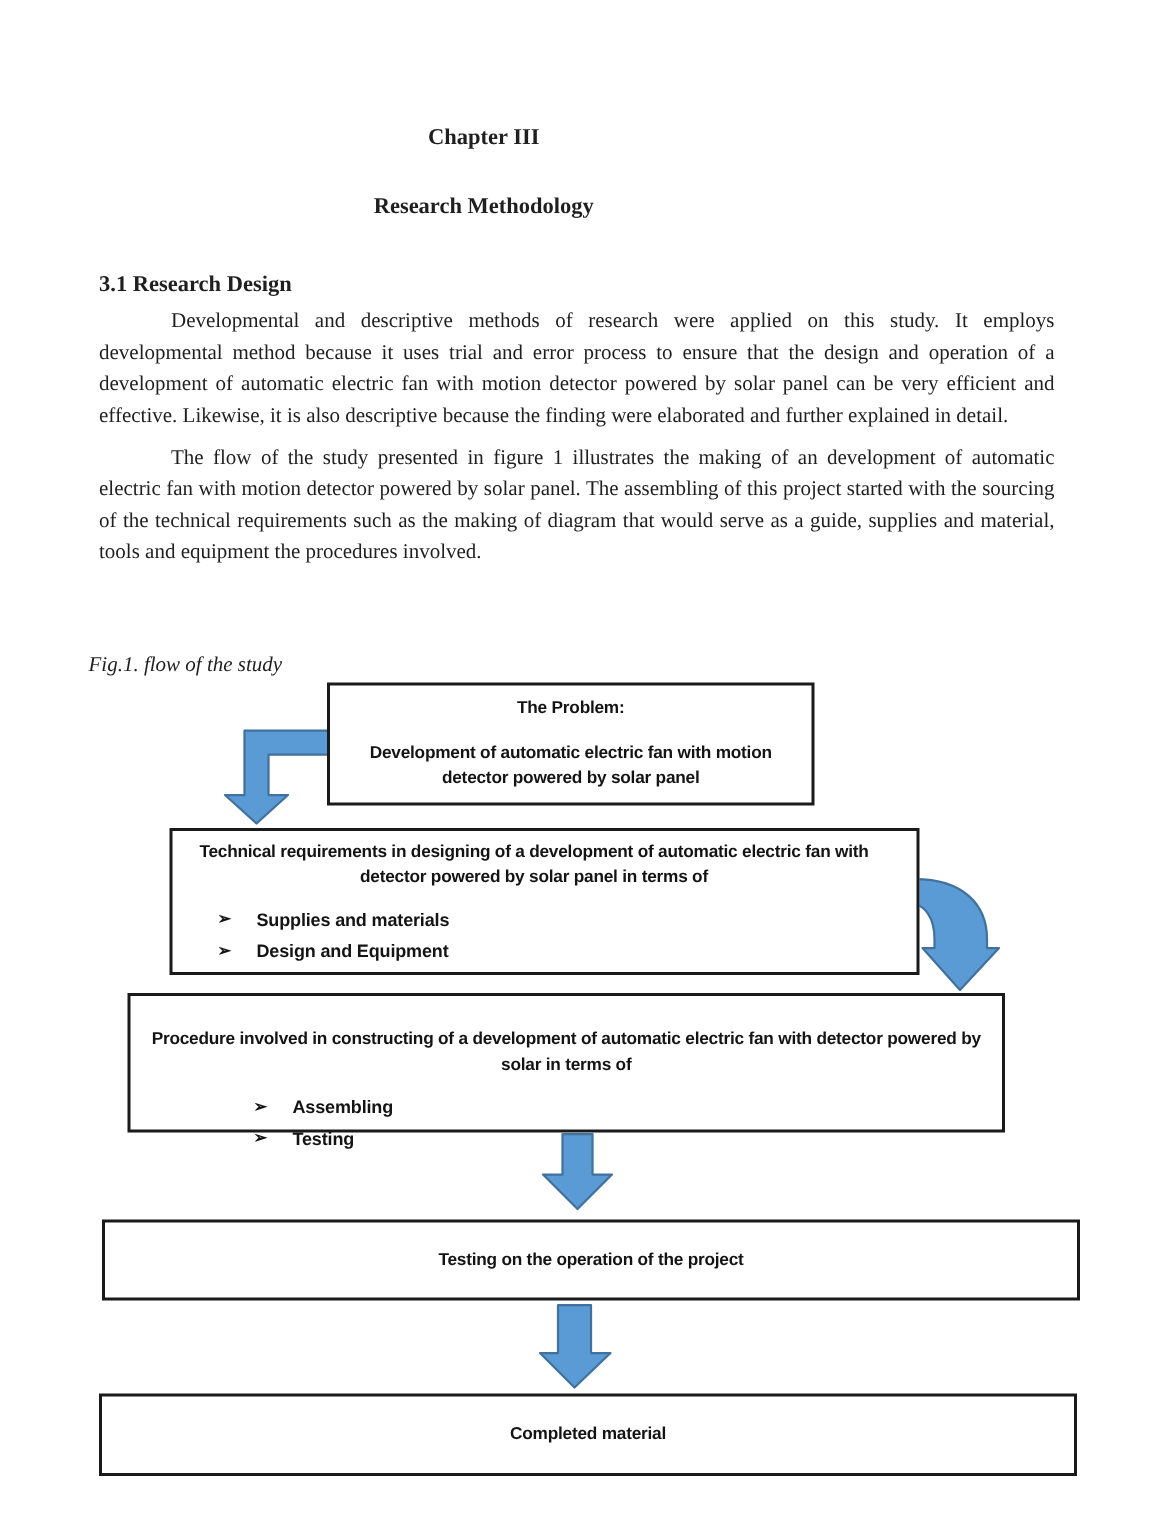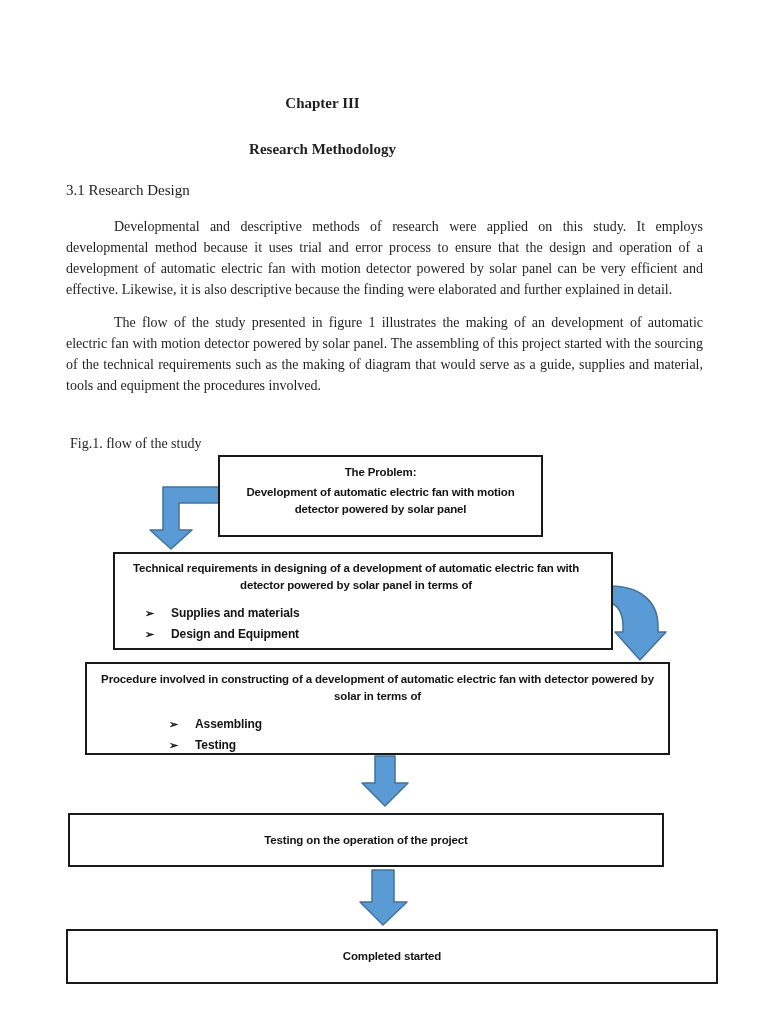--- a/index.html
+++ b/index.html
@@ -8,39 +8,39 @@
     --box-border:#1a1a1a;
     --arrow-fill:#5b9bd5;
     --arrow-stroke:#41719c;
   }
   html,body{margin:0;padding:0;background:#ffffff;}
   .page{
     position:relative;width:768px;height:1024px;background:var(--page-bg);
     font-family:"Liberation Serif",serif;color:var(--text);overflow:hidden;
   }
   
-  .doc-head{position:absolute;top:95px;left:0;width:645px;text-align:center;font-weight:bold;font-size:15px;line-height:16px;}
+  .doc-head{position:absolute;top:84px;left:0;width:645px;text-align:center;font-weight:bold;font-size:15px;line-height:16px;}
   .doc-head .subtitle{margin-top:30px;}
-  .section-heading{position:absolute;top:182px;left:66px;font-weight:normal;font-size:15px;}
+  .section-heading{position:absolute;top:182px;left:66px;font-weight:bold;font-size:15px;}
   .body-copy{position:absolute;top:204px;left:66px;width:637px;font-size:14px;line-height:21px;text-align:justify;}
-  .body-copy p{margin:12px 0 7px 0;text-indent:48px;}
-  .fig-caption{position:absolute;top:436px;left:70px;font-size:14px;}
+  .body-copy p{margin:0 0 7px 0;text-indent:48px;}
+  .fig-caption{position:absolute;top:436px;left:59px;font-size:14px;font-style:italic;}
   
   .arrow-layer{position:absolute;top:0;left:0;pointer-events:none;}
   .arrow{fill:var(--arrow-fill);stroke:var(--arrow-stroke);stroke-width:1.5;stroke-linejoin:round;}
   .fbox{
     position:absolute;box-sizing:border-box;background:#fff;border:2px solid var(--box-border);
     font-family:"Liberation Sans",sans-serif;font-weight:bold;color:#141414;
     font-size:11.5px;line-height:17px;letter-spacing:-0.15px;text-align:center;
   }
   .box1{left:218px;top:455px;width:325px;height:82px;padding:7px 10px 0 10px;}
-  .box1 .fbox-title{margin-bottom:3px;}
+  .box1 .fbox-title{margin-bottom:13px;}
   .box2{left:113px;top:552px;width:500px;height:98px;padding:6px 22px 0 8px;}
-  .box3{left:85px;top:662px;width:585px;height:93px;padding:7px 10px 0 10px;}
-  .box4{left:68px;top:813px;width:596px;height:54px;display:flex;align-items:center;justify-content:center;}
+  .box3{left:85px;top:662px;width:585px;height:93px;padding:21px 10px 0 10px;}
+  .box4{left:68px;top:813px;width:652px;height:54px;display:flex;align-items:center;justify-content:center;}
   .box5{left:66px;top:929px;width:652px;height:55px;display:flex;align-items:center;justify-content:center;}
   .bullets{margin-top:9px;text-align:left;font-size:12px;line-height:21px;letter-spacing:-0.1px;}
   .box2 .bullets{padding-left:22px;}
   .box3 .bullets{padding-left:72px;}
   .bullet{display:flex;}
   .bullet .marker{width:14px;flex:0 0 14px;font-size:11px;}
   .bullet .bullet-text{padding-left:12px;}
 </style>
 </head>
 <body>
@@ -99,16 +99,16 @@
         <span class="bullet-text">Testing</span>
       </div>
     </div>
   </div>
 
   <div class="fbox box4">
     <div class="fbox-text">Testing on the operation of the project</div>
   </div>
 
   <div class="fbox box5">
-    <div class="fbox-text">Completed started</div>
+    <div class="fbox-text">Completed material</div>
   </div>
 
 </div>
 
 </body></html>

